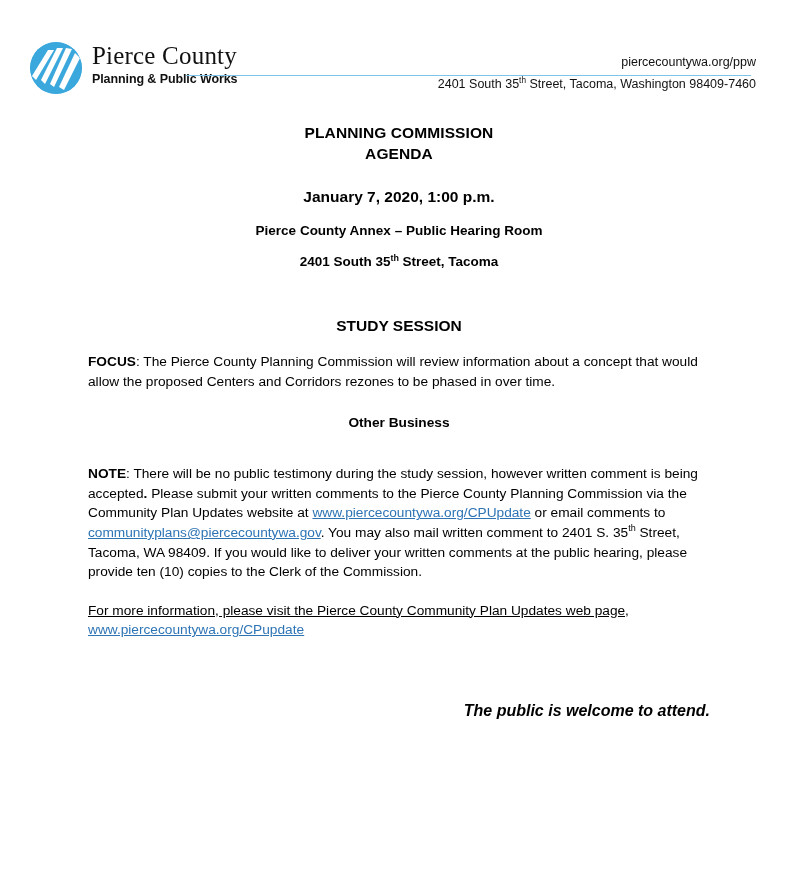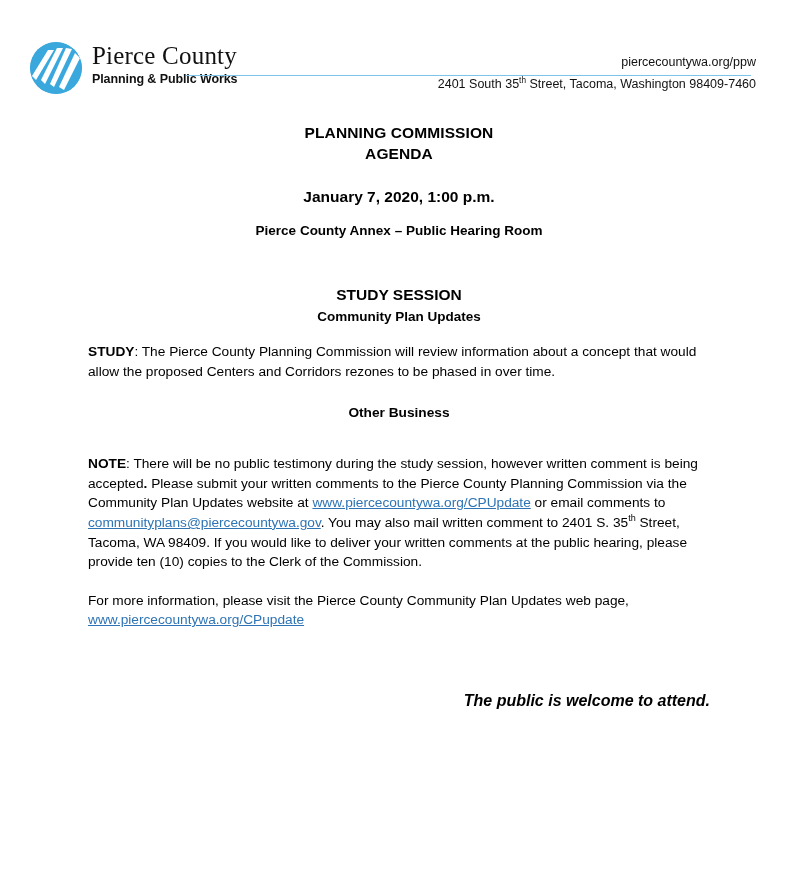--- a/index.html
+++ b/index.html
@@ -151,21 +151,21 @@
   .other-business {
     font-weight: bold;
     font-size: 13.7px;
     line-height: 19px;
     text-align: center;
     margin-top: 22px;
   }
 
   .note-para { margin-top: 32px; }
   .staff-para { margin-top: 22px; }
-  .more-para  { margin-top: 19px; }
+  .more-para  { margin-top: 19px; text-decoration: underline; }
 
   a.doclink {
     color: #2e74b5;
     text-decoration: underline;
   }
 
   .closing {
     text-align: right;
     font-weight: bold;
     font-style: italic;
@@ -216,28 +216,28 @@
 <div class="doc">
 
   <div class="block-titles center">
     <div class="title-line">PLANNING COMMISSION</div>
     <div class="title-line">AGENDA</div>
   </div>
 
   <div class="center">
     <div class="meeting-when">January 7, 2020, 1:00 p.m.</div>
     <div class="meeting-place">Pierce County Annex – Public Hearing Room</div>
+    <div class="meeting-addr"><span>2401 South 35</span><sup class="sup">th</sup><span> Street, Tacoma</span></div>
   </div>
 
   <div class="center">
     <div class="session-head">STUDY SESSION</div>
-    <div class="session-sub">Community Plan Updates</div>
-  </div>
-
-  <p class="para"><b>STUDY</b><span>: The Pierce County Planning Commission will review information about a concept that would allow the proposed Centers and Corridors rezones to be phased in over time.</span></p>
+  </div>
+
+  <p class="para"><b>FOCUS</b><span>: The Pierce County Planning Commission will review information about a concept that would allow the proposed Centers and Corridors rezones to be phased in over time.</span></p>
 
   <div class="other-business">Other Business</div>
 
   <p class="para note-para"><b>NOTE</b><span>: There will be no public testimony during the study session, however written comment is being accepted</span><b>.</b><span>  Please submit your written comments to the Pierce County Planning Commission via the Community Plan Updates website at </span><a class="doclink" href="#">www.piercecountywa.org/CPUpdate</a><span> or email comments to </span><a class="doclink" href="#">communityplans@piercecountywa.gov</a><span>. You may also mail written comment to 2401 S. 35</span><sup class="sup">th</sup><span> Street, Tacoma, WA 98409. If you would like to deliver your written comments at the public hearing, please provide ten (10) copies to the Clerk of the Commission.</span></p>
 
 
   <p class="para more-para"><span>For more information, please visit the Pierce County Community Plan Updates web page,</span><br><a class="doclink" href="#">www.piercecountywa.org/CPupdate</a></p>
 
   <div class="closing">The public is welcome to attend.</div>
 

